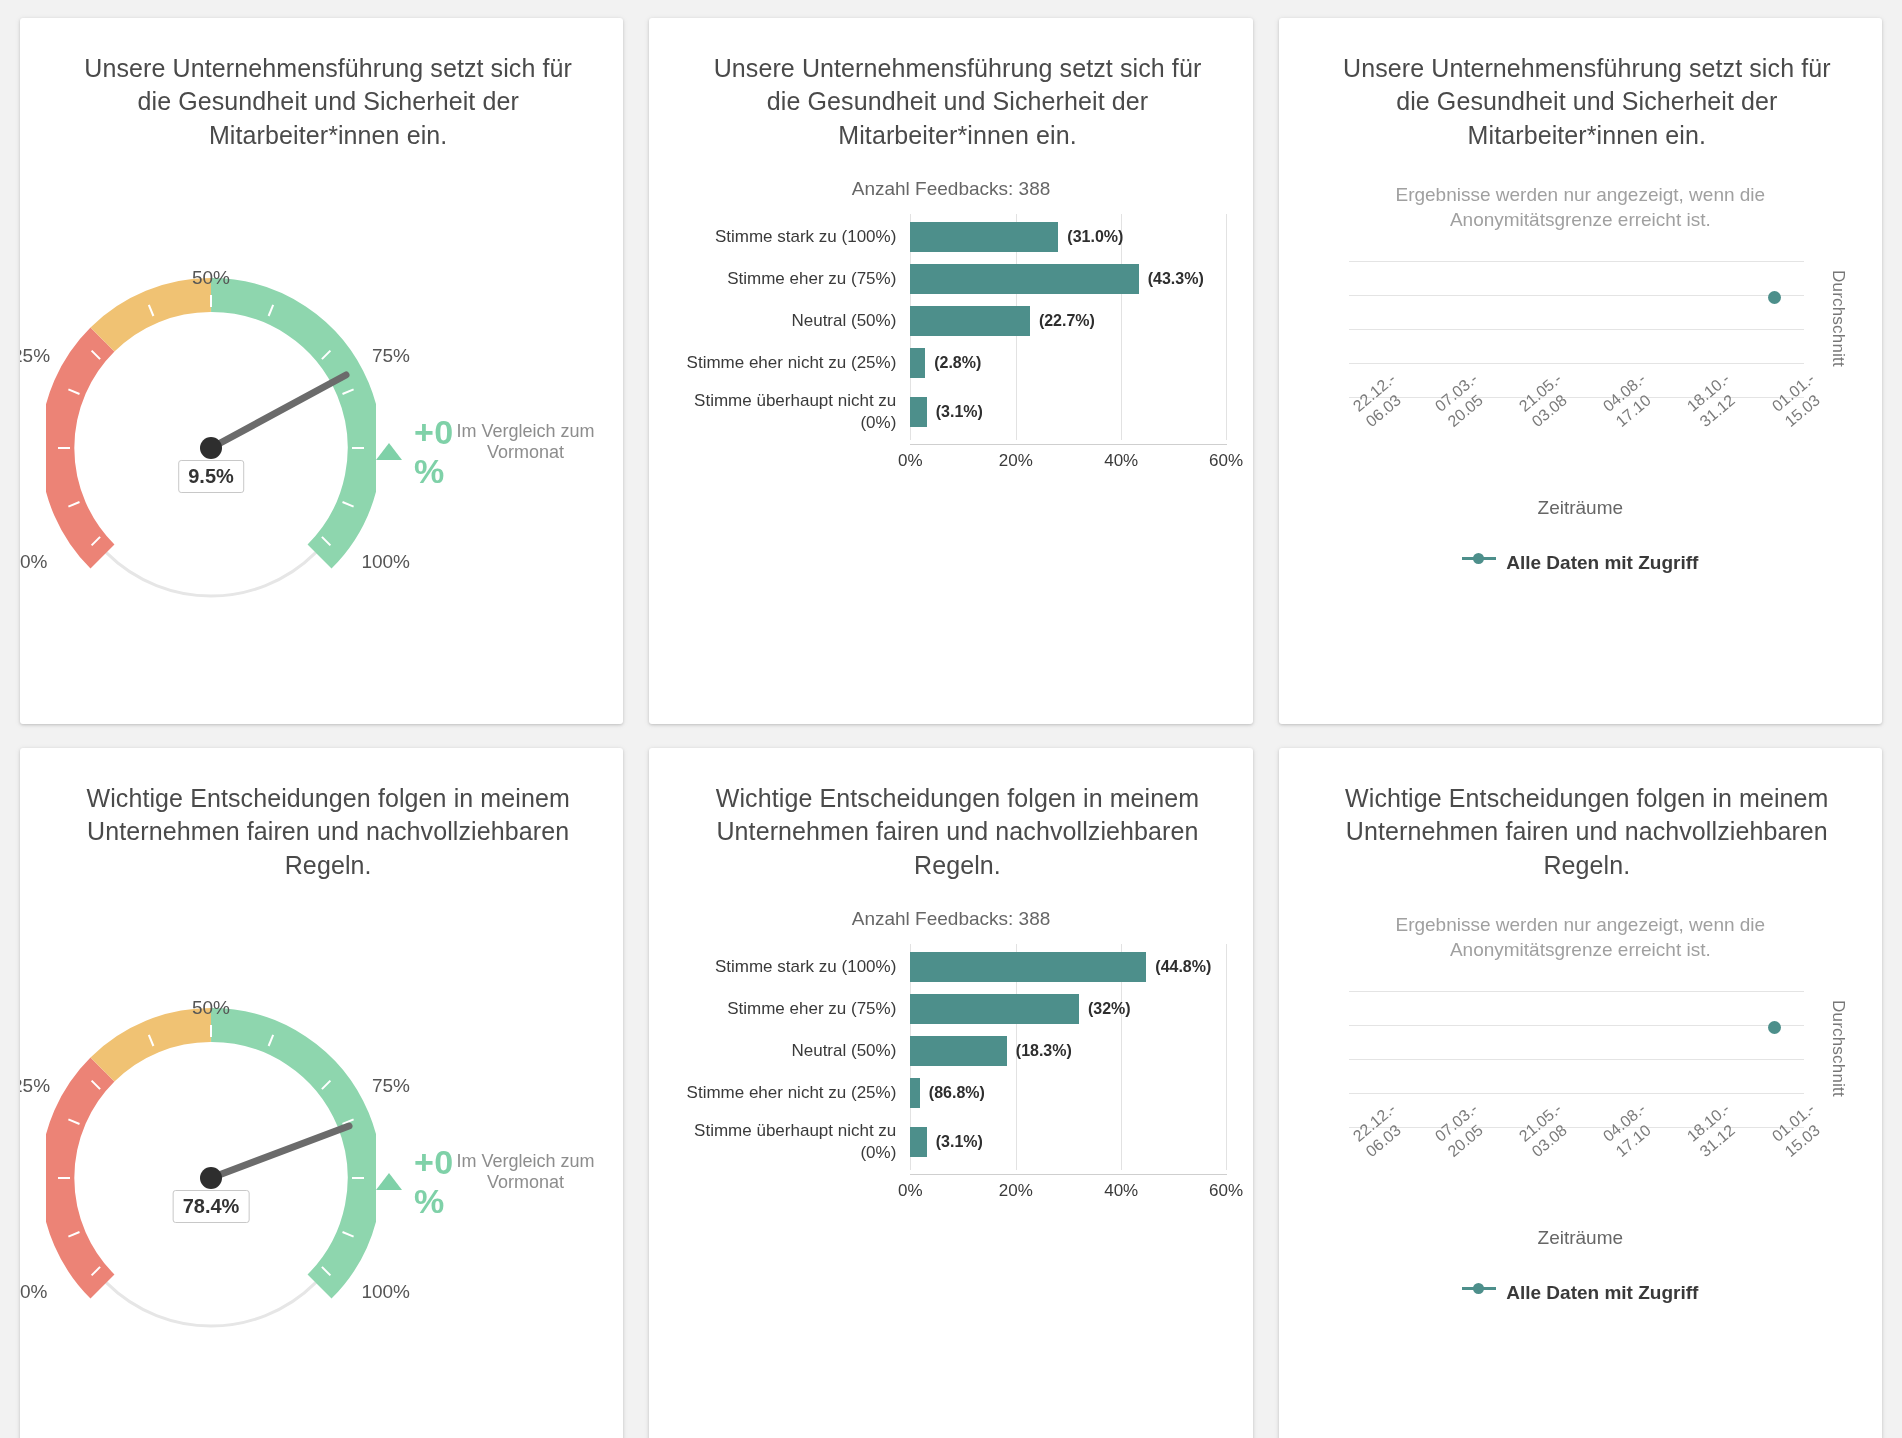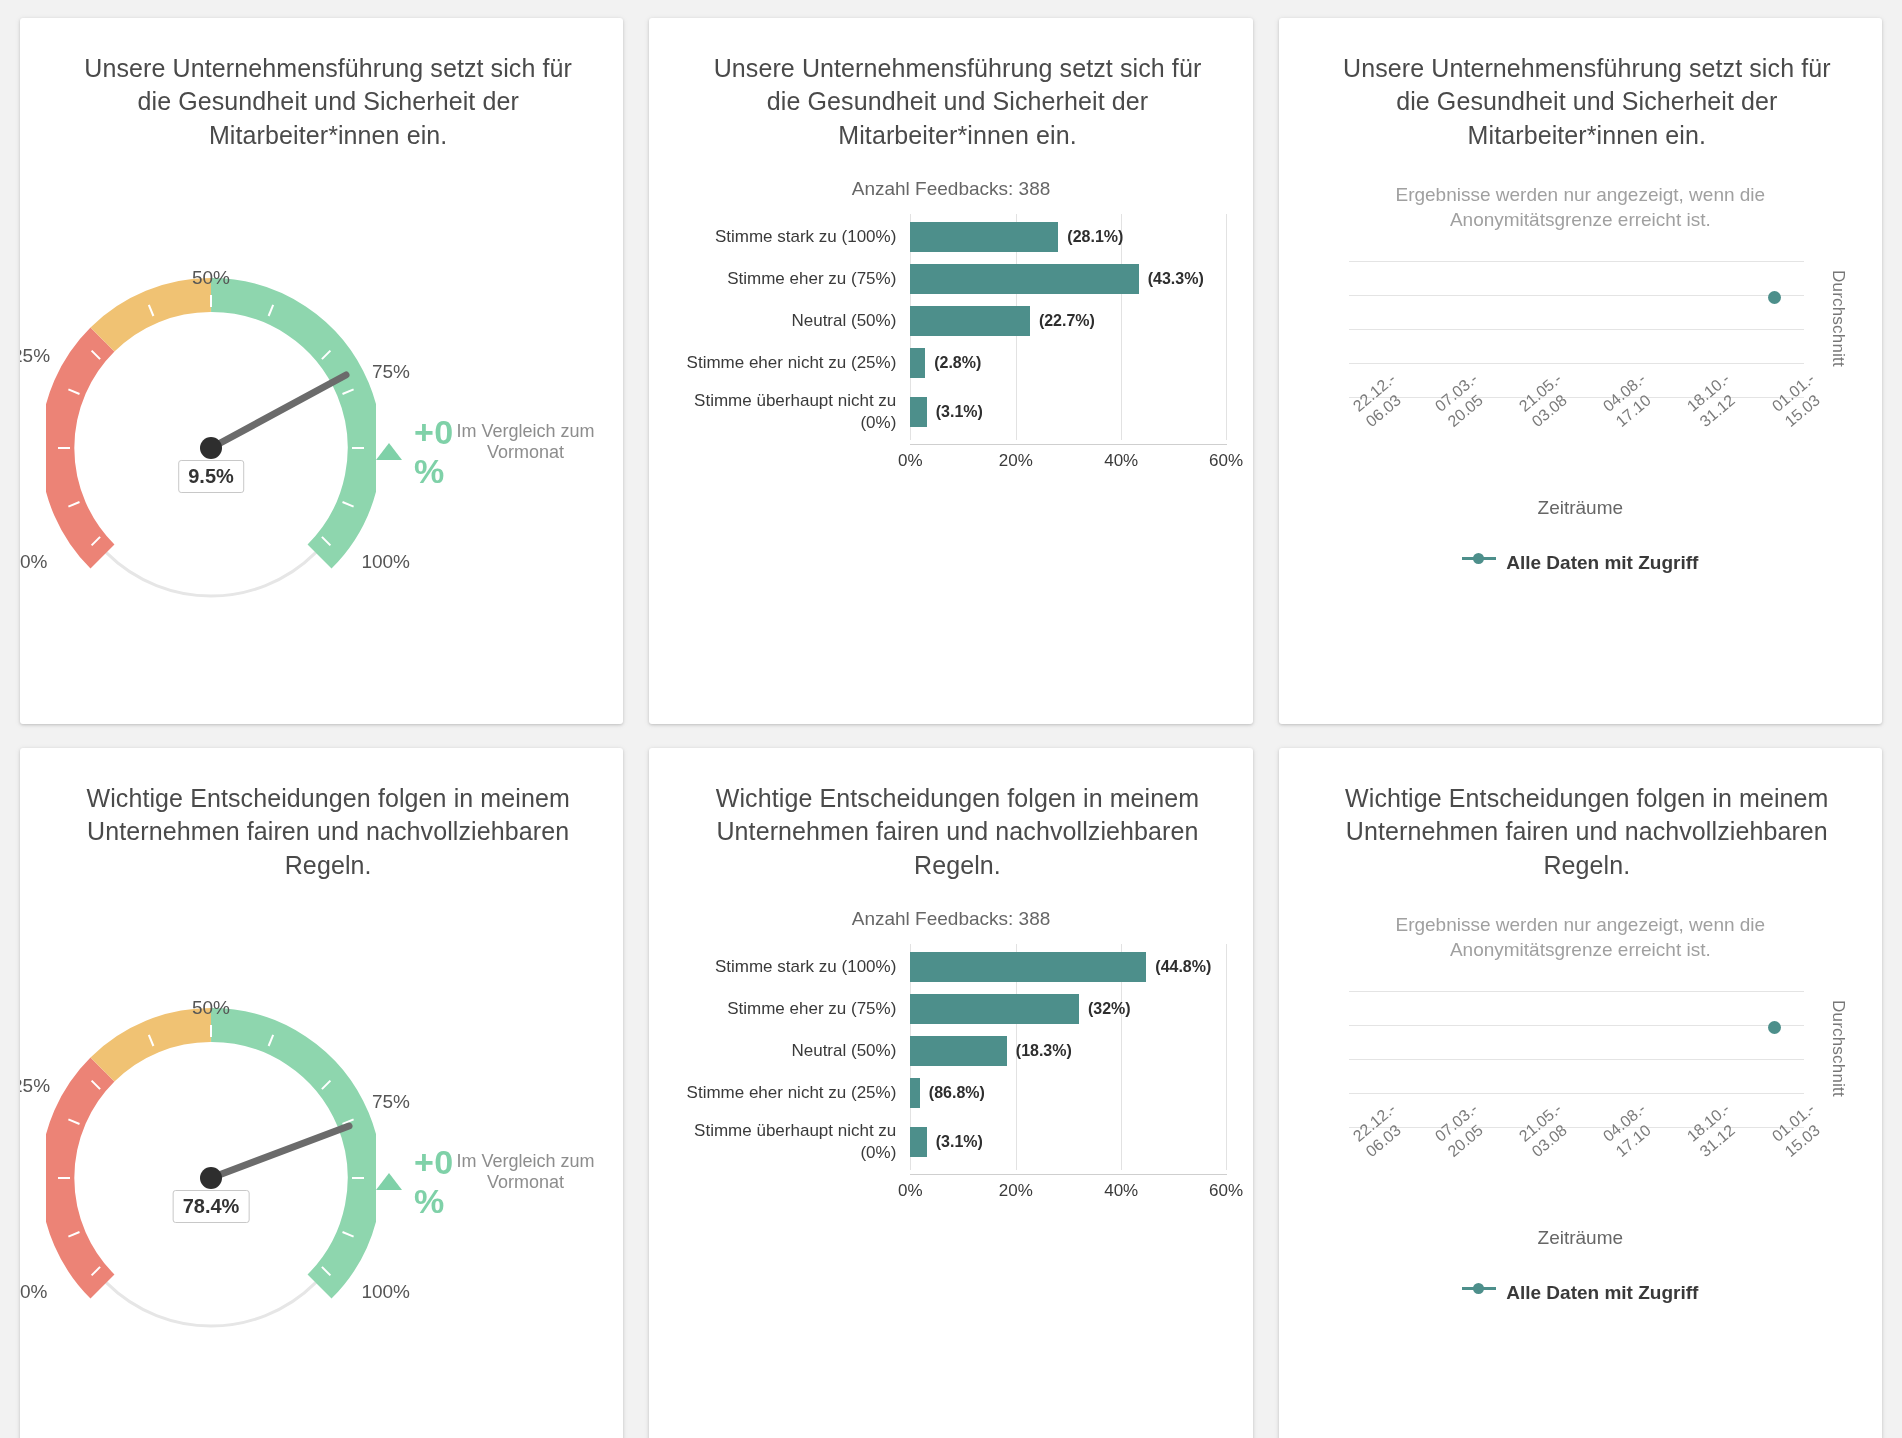--- a/index.html
+++ b/index.html
@@ -55,21 +55,21 @@
   }
   .gauge-svg { display:block; }
   .gauge-label {
     position: absolute;
     font-size: 19px;
     color: #555;
     white-space: nowrap;
   }
   .gl-50  { top: -6px;  left: 50%; transform: translateX(-50%); }
   .gl-25  { top: 72px;  left: -34px; }
-  .gl-75  { top: 88px;  right: -34px; text-align: center; }
+  .gl-75  { top: 72px;  right: -34px; text-align: center; }
   .gl-0   { bottom: 30px; left: -26px; }
   .gl-100 { bottom: 30px; right: -34px; }
   .gauge-value {
     position: absolute;
     left: 50%;
     top: 187px;
     transform: translateX(-50%);
     background: #fff;
     border: 1px solid #c8c8c8;
     border-radius: 3px;
@@ -321,21 +321,21 @@
       <div class="bar-chart">
         <div class="plot-lines">
           <i style="left:0%"></i>
             <i style="left:33.33%"></i>
             <i style="left:66.66%"></i>
             <i style="left:99.8%"></i>
         </div>
         <div class="bar-label">Stimme stark zu (100%)</div>
         <div class="bar-row">
           <div class="bar" style="width:46.8%"></div>
-          <div class="bar-val">(28.1%)</div>
+          <div class="bar-val">(31.0%)</div>
         </div>
         <div class="bar-label">Stimme eher zu (75%)</div>
         <div class="bar-row">
           <div class="bar" style="width:72.2%"></div>
           <div class="bar-val">(43.3%)</div>
         </div>
         <div class="bar-label">Neutral (50%)</div>
         <div class="bar-row">
           <div class="bar" style="width:37.8%"></div>
           <div class="bar-val">(22.7%)</div>

